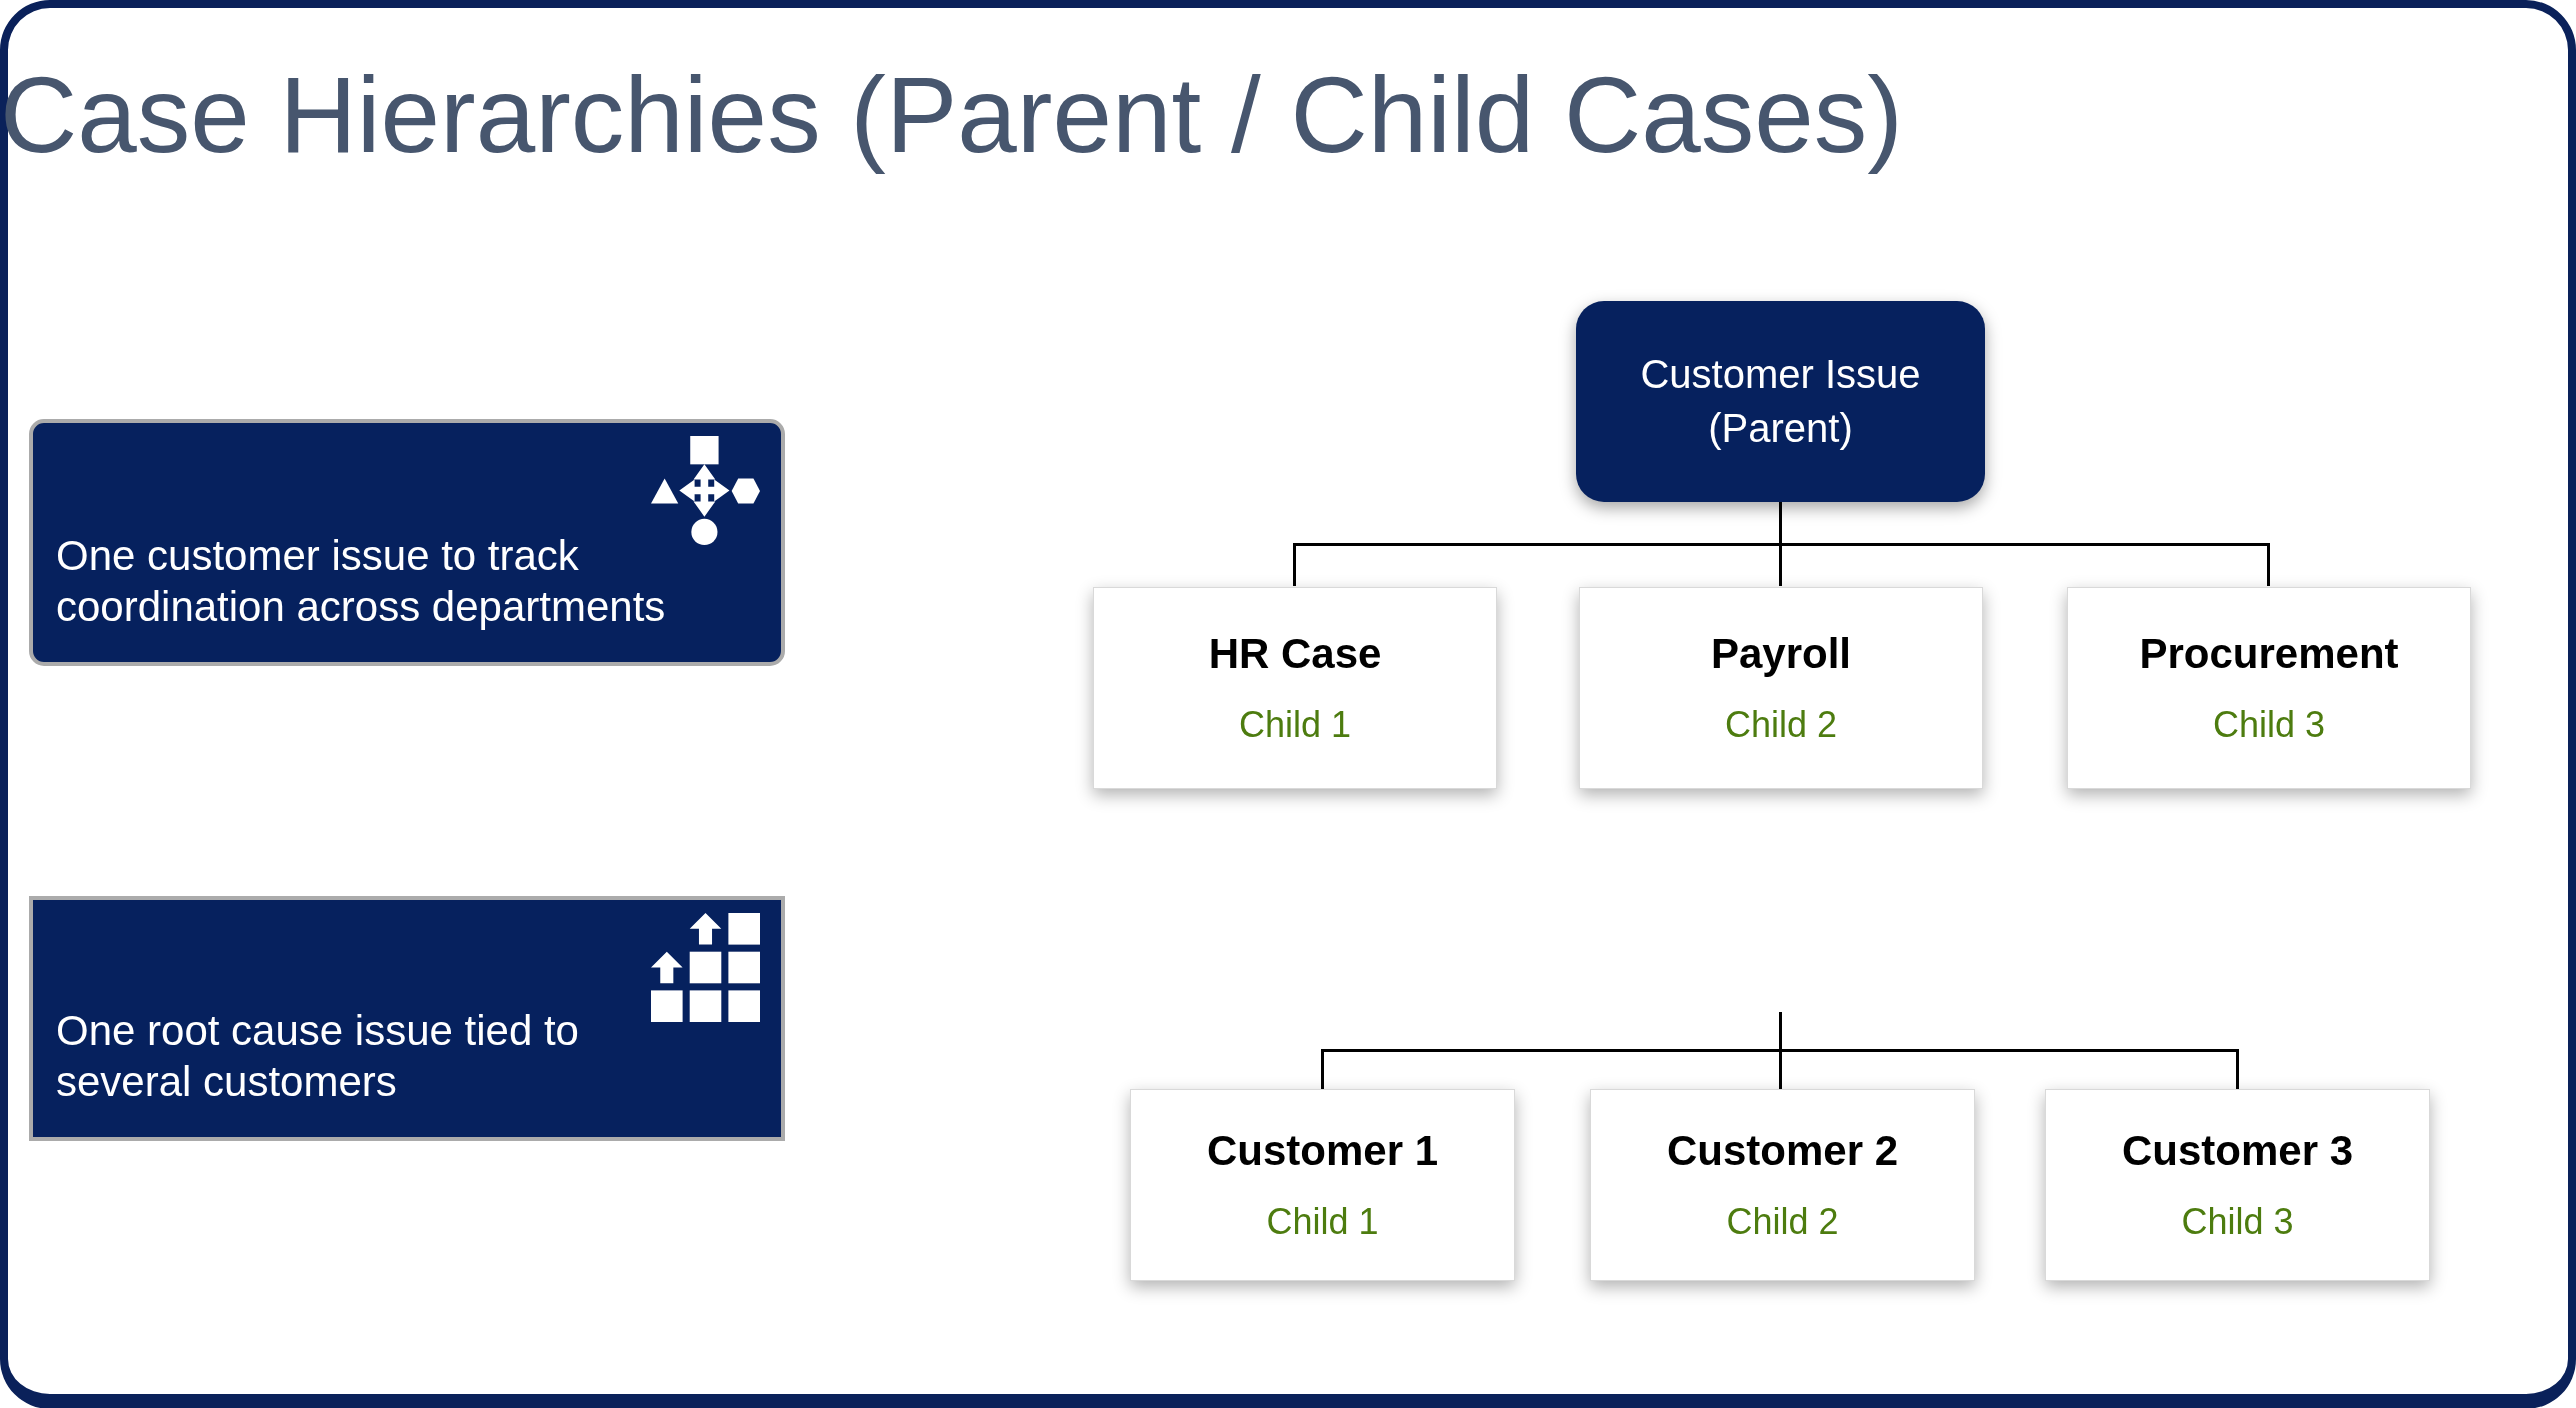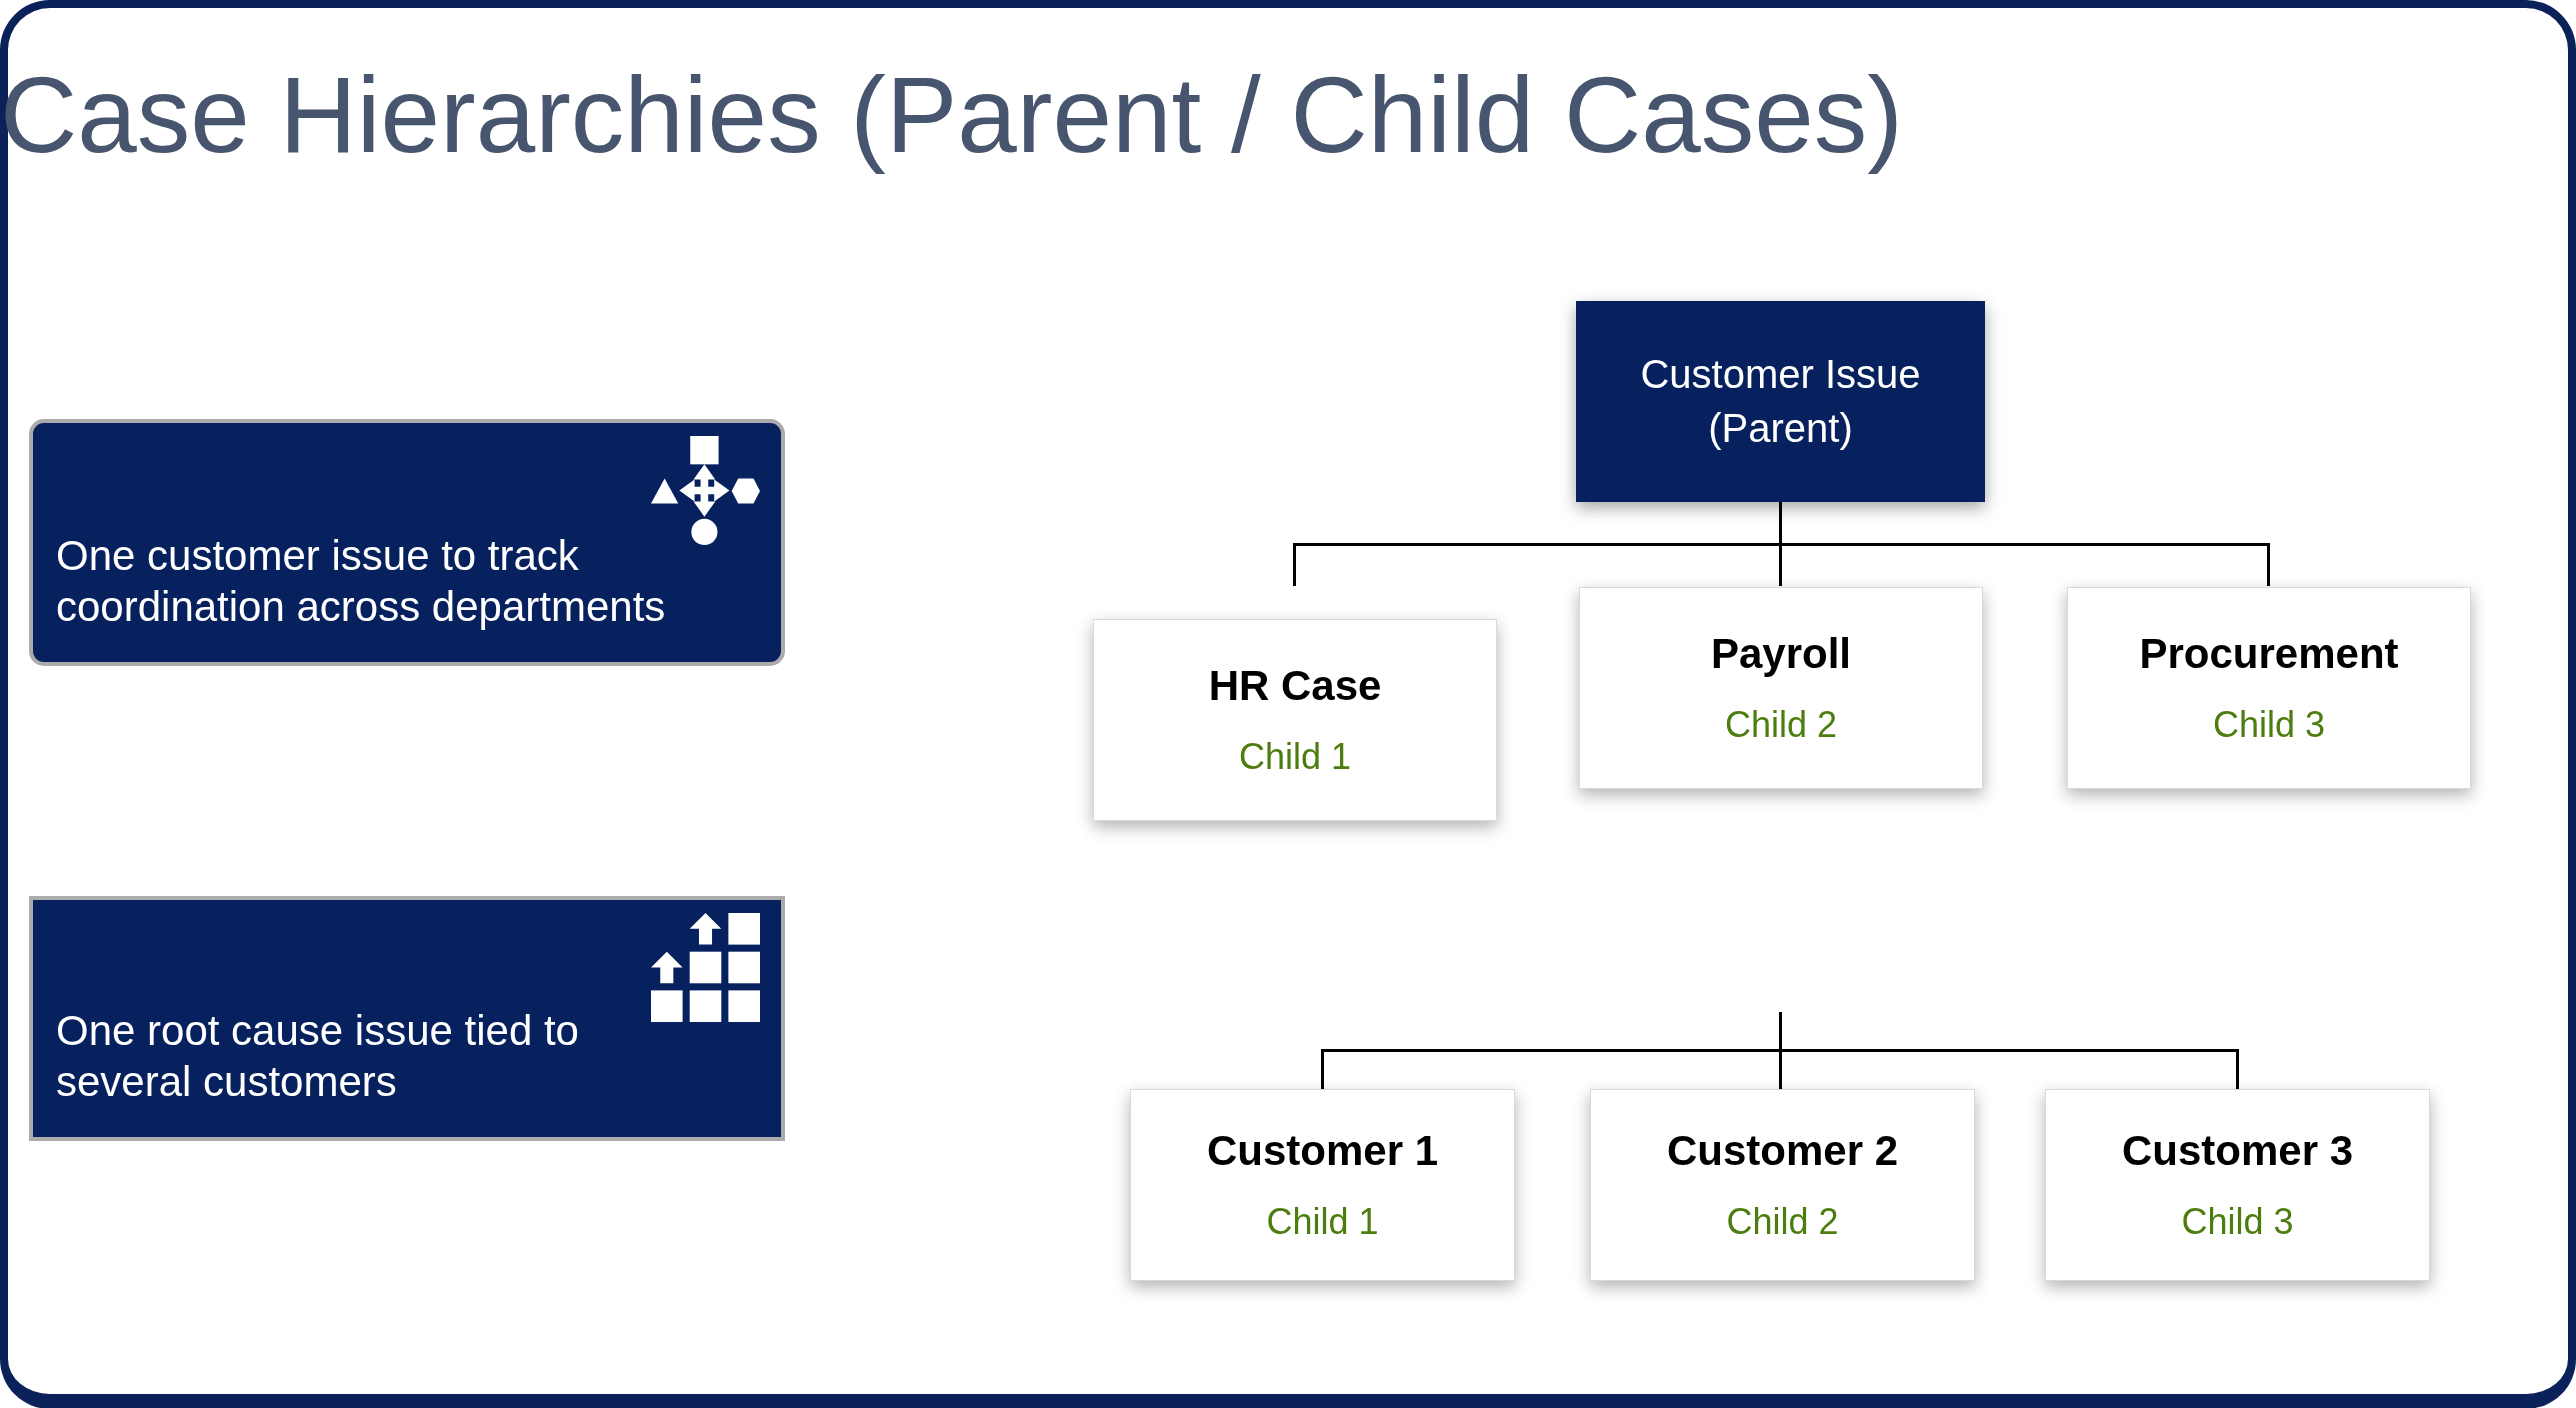--- a/index.html
+++ b/index.html
@@ -95,22 +95,22 @@
   .node.child .child-subtitle {
     font-size: 36px;
     font-weight: 400;
     color: #4d7c0f;
   }
   .conn {
     position: absolute;
     background: #000000;
   }
   
-  .h1-parent { left: 1576px; top: 301px;  width: 409px; height: 201px; }
-  .h1-c0     { left: 1093px; top: 587px;  width: 404px; height: 202px; margin-top: 32px; }
+  .h1-parent { left: 1576px; top: 301px;  width: 409px; height: 201px; border-radius: 28px; }
+  .h1-c0     { left: 1093px; top: 587px;  width: 404px; height: 202px; }
   .h1-c1     { left: 1579px; top: 587px;  width: 404px; height: 202px; }
   .h1-c2     { left: 2067px; top: 587px;  width: 404px; height: 202px; }
   
   .h2-parent { left: 1589px; top: 822px; width: 387px; height: 190px; }
   .h2-c0     { left: 1130px; top: 1089px; width: 385px; height: 192px; }
   .h2-c1     { left: 1590px; top: 1089px; width: 385px; height: 192px; }
   .h2-c2     { left: 2045px; top: 1089px; width: 385px; height: 192px; }
 </style>
 </head>
 <body>

